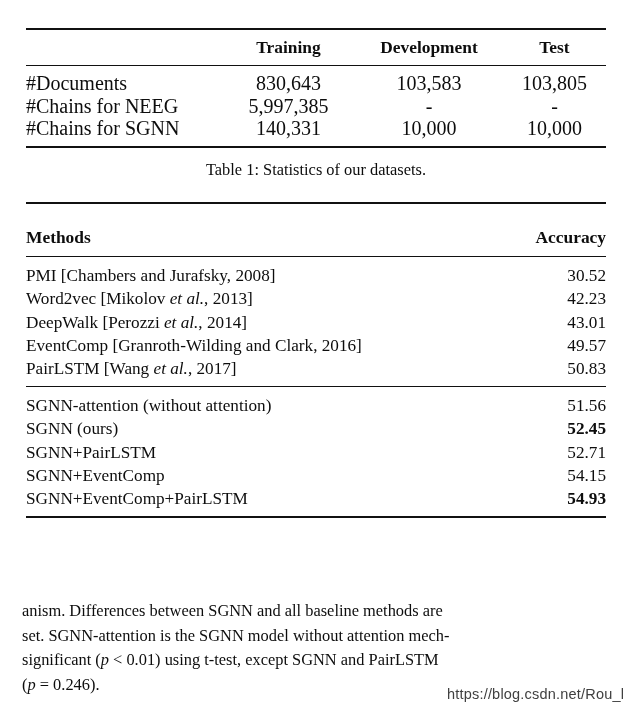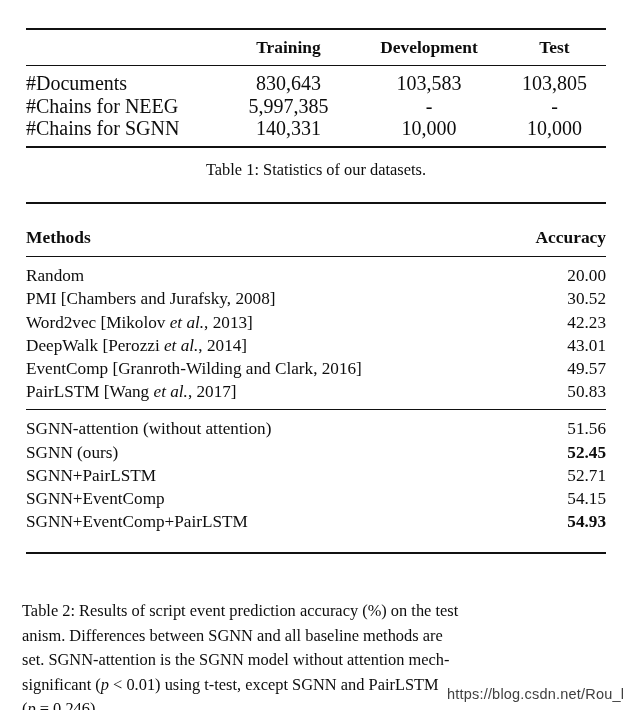--- a/index.html
+++ b/index.html
@@ -104,21 +104,21 @@
     padding-top: 22px;
     padding-bottom: 7px;
     font-size: 17.4px;
   }
   #table2 .c-method { width: 470px; text-align: left; }
   #table2 .c-acc    { width: 110px; text-align: right; padding-right: 2px; }
 
   #table2 .grp-a tr:first-child td { padding-top: 7px; }
   #table2 .grp-a tr:last-child  td { padding-bottom: 6px; }
   #table2 .grp-b tr:first-child td { padding-top: 7px; }
-  #table2 .grp-b tr:last-child  td { padding-bottom: 19px; margin-left: 36px; }
+  #table2 .grp-b tr:last-child  td { padding-bottom: 6px; margin-left: 36px; }
 
   #table2 .bold { font-weight: bold; }
 
   i.it { font-style: italic; }
 
   #table2-caption {
     position: absolute;
     left: 22px;
     width: 588px;
     top: 585px;
@@ -197,24 +197,20 @@
           <th class="hdr c-method">Methods</th>
           <th class="hdr c-acc">Accuracy</th>
         </tr>
       </thead>
     </table>
     <div class="rule-mid"></div>
 
     <table class="booktabs" id="table2">
       <tbody class="grp-a">
         <tr>
-          <td class="c-method">Random</td>
-          <td class="c-acc">20.00</td>
-        </tr>
-        <tr>
           <td class="c-method">PMI [Chambers and Jurafsky, 2008]</td>
           <td class="c-acc">30.52</td>
         </tr>
         <tr>
           <td class="c-method"><span>Word2vec [Mikolov </span><i class="it">et al.</i><span>, 2013]</span></td>
           <td class="c-acc">42.23</td>
         </tr>
         <tr>
           <td class="c-method"><span>DeepWalk [Perozzi </span><i class="it">et al.</i><span>, 2014]</span></td>
           <td class="c-acc">43.01</td>
@@ -254,21 +250,20 @@
           <td class="c-method">SGNN+EventComp+PairLSTM</td>
           <td class="c-acc bold">54.93</td>
         </tr>
       </tbody>
     </table>
 
     <div class="rule-bottom"></div>
   </div>
 
   <div id="table2-caption">
-    <div>Table 2:  Results of script event prediction accuracy (%) on the test</div>
     <div>anism.  Differences between SGNN and all baseline methods are</div>
     <div>set.  SGNN-attention is the SGNN model without attention mech-</div>
     <div><span>significant (</span><span class="mathvar">p</span><span> &lt;  0.01) using t-test, except SGNN and PairLSTM</span></div>
     <div><span>(</span><span class="mathvar">p</span><span> = 0.246).</span></div>
   </div>
 
   <div class="watermark">https://blog.csdn.net/Rou_l</div>
 
 </div>
 

